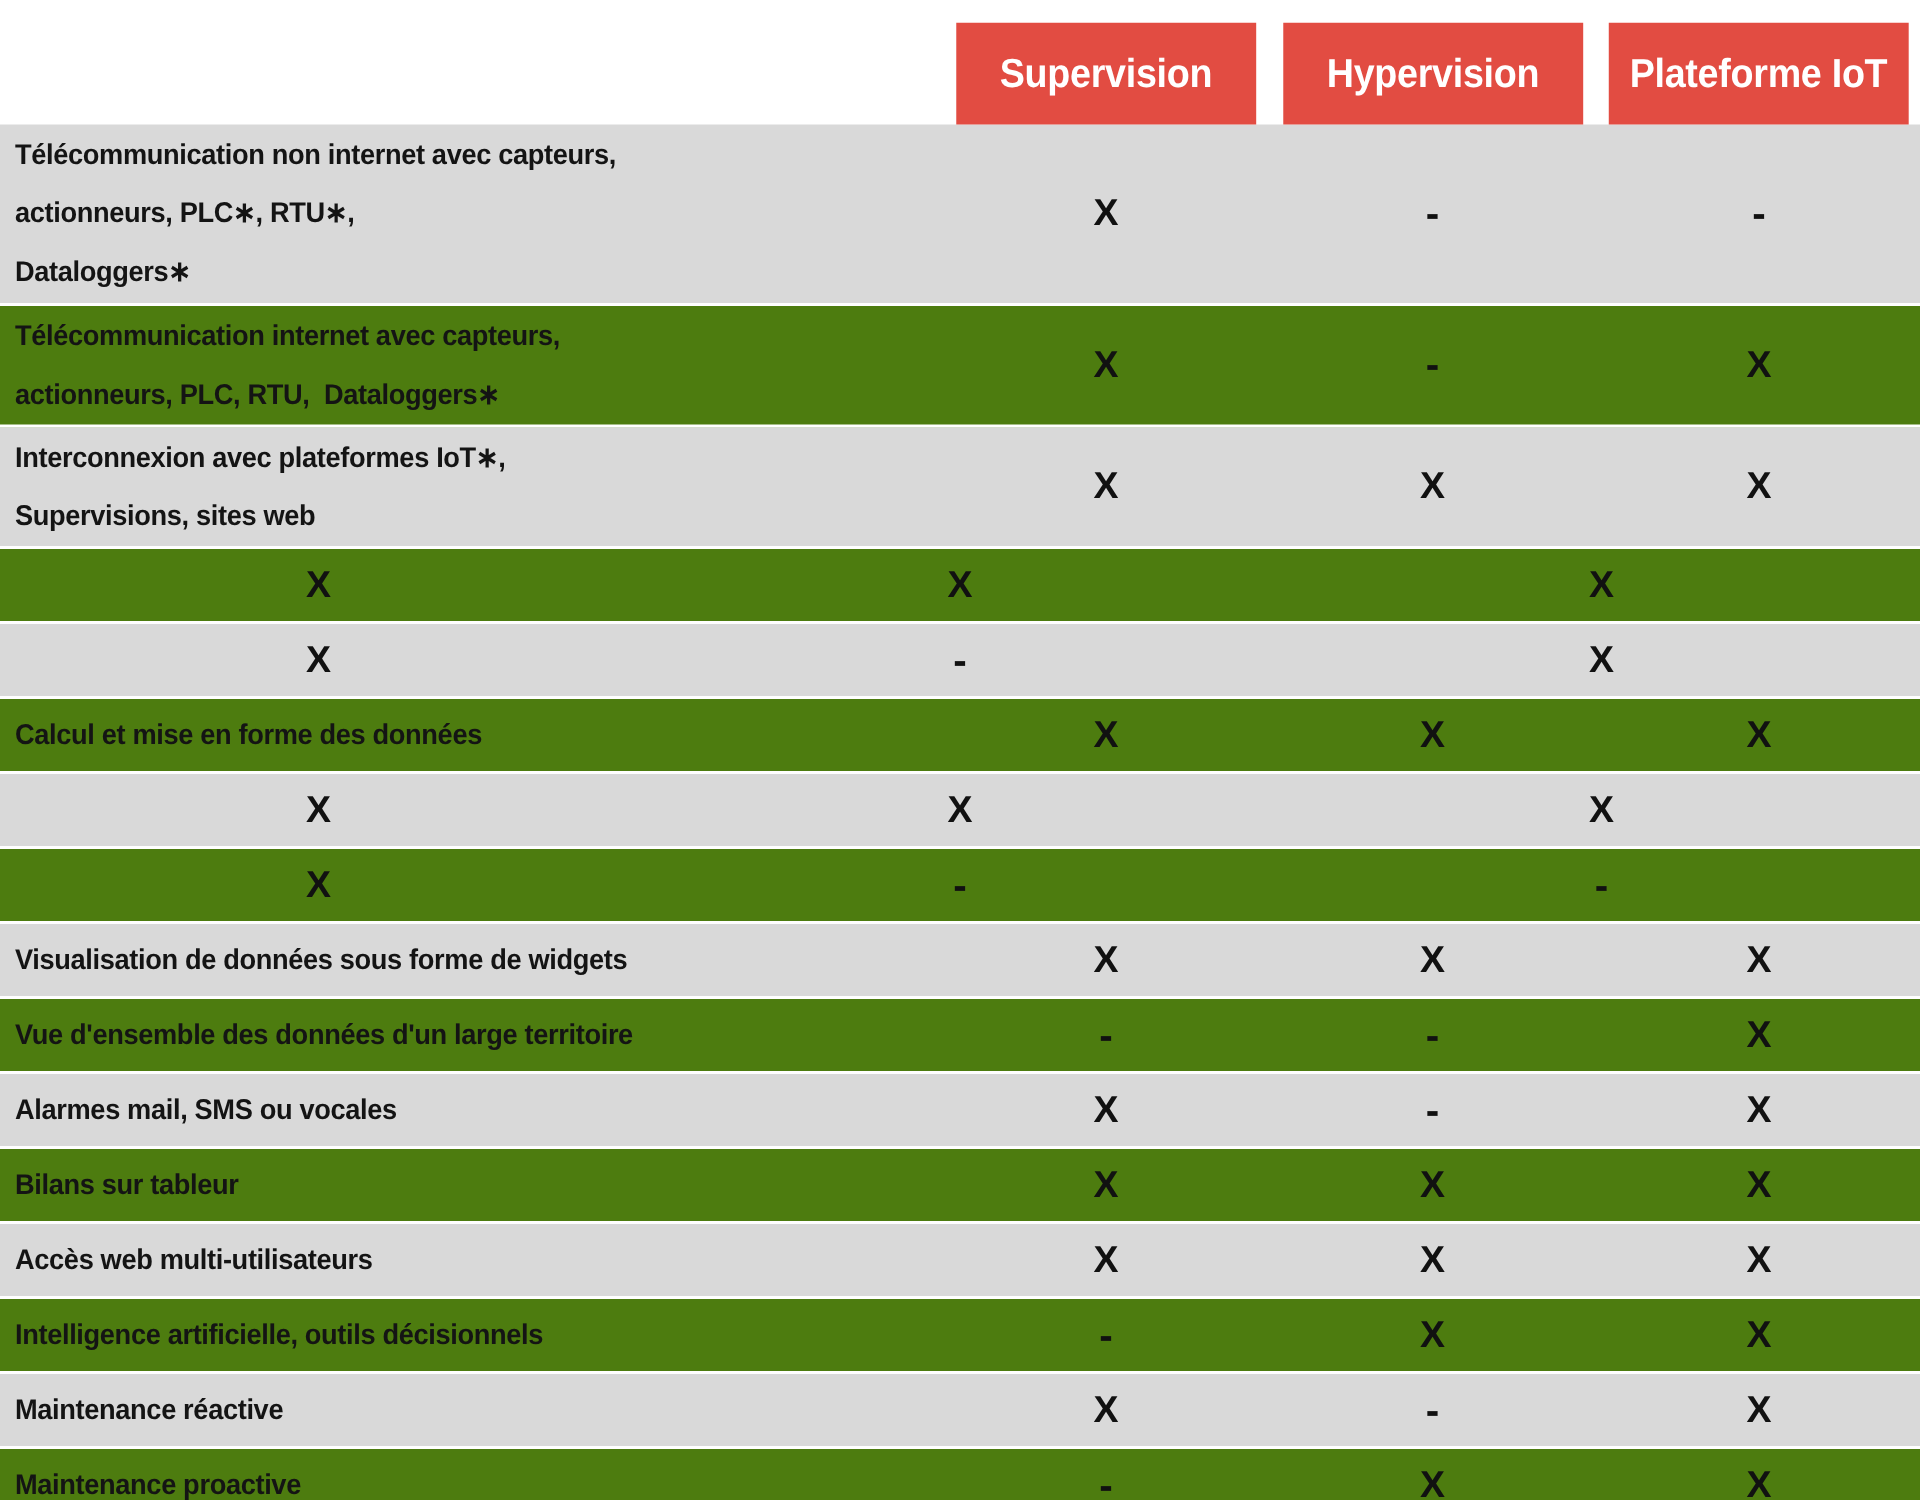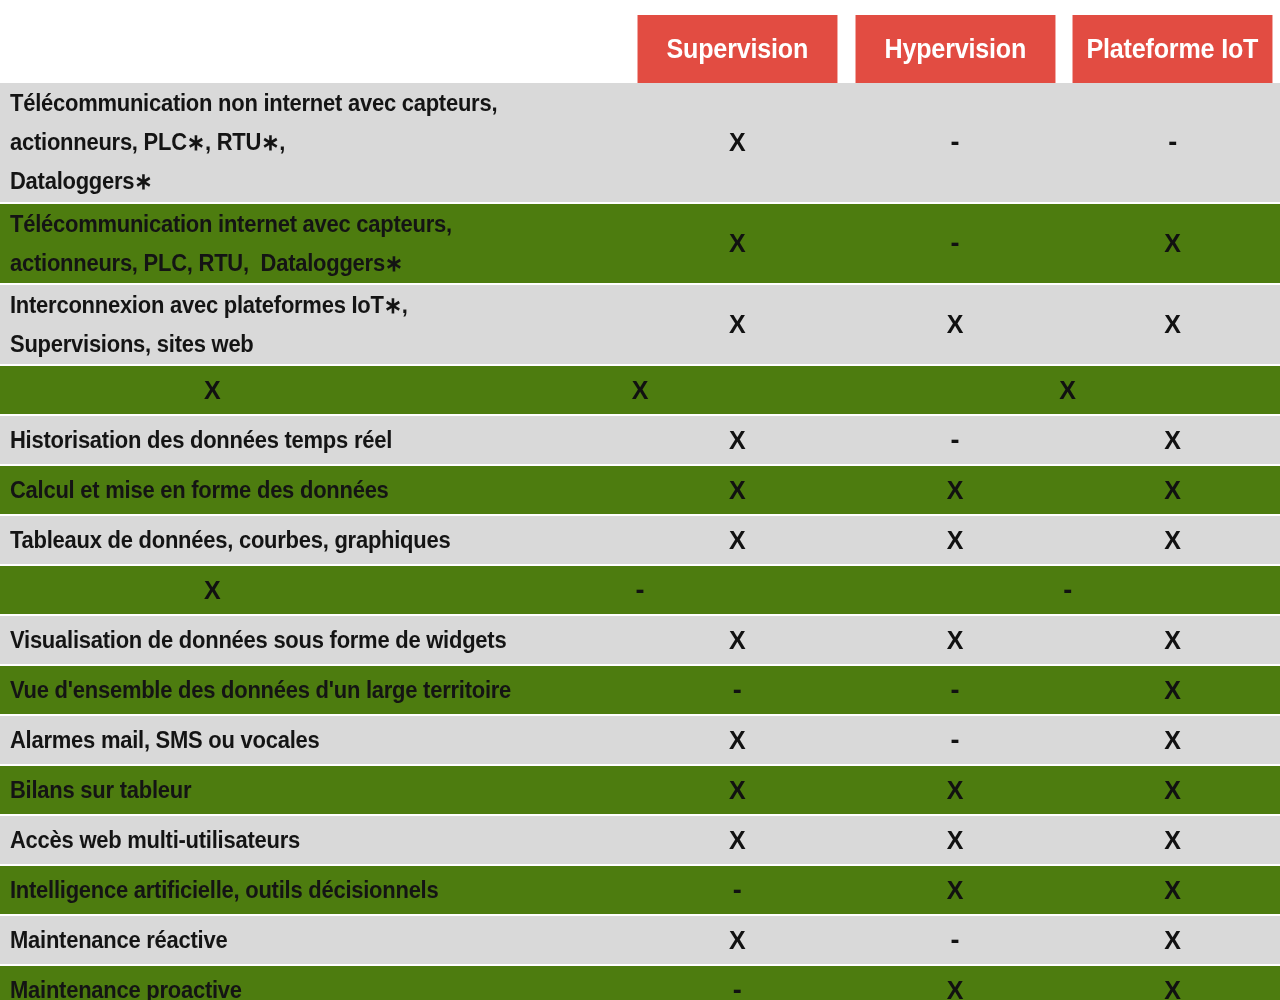--- a/index.html
+++ b/index.html
@@ -73,21 +73,21 @@
 
   .cell-label {
     width: 630px;
     flex: 0 0 630px;
     display: flex;
     flex-direction: column;
     justify-content: center;
     padding: 0 10px 0 10px;
     box-sizing: border-box;
     font-weight: bold;
-    font-size: 23px;
+    font-size: 19px;
     line-height: 39px;
     color: #141414;
     letter-spacing: -0.25px;
   }
   .cell-label .ln {
     display: block;
     white-space: pre;
     transform: scaleX(0.955);
     transform-origin: left center;
   }
@@ -167,43 +167,37 @@
         <div class="cell-mark">X</div>
       </div>
       <div class="trow plain h1">
         <div class="cell-mark">X</div>
         <div class="mark-sep"></div>
         <div class="cell-mark">X</div>
         <div class="mark-sep"></div>
         <div class="cell-mark">X</div>
       </div>
       <div class="trow shade h1">
-        <div class="cell-label">
-          <span class="ln">Historisation des données temps réel</span>
-        </div>
         <div class="cell-mark">X</div>
         <div class="mark-sep"></div>
         <div class="cell-mark dash">-</div>
         <div class="mark-sep"></div>
         <div class="cell-mark">X</div>
       </div>
       <div class="trow plain h1">
         <div class="cell-label">
           <span class="ln">Calcul et mise en forme des données</span>
         </div>
         <div class="cell-mark">X</div>
         <div class="mark-sep"></div>
         <div class="cell-mark">X</div>
         <div class="mark-sep"></div>
         <div class="cell-mark">X</div>
       </div>
       <div class="trow shade h1">
-        <div class="cell-label">
-          <span class="ln">Tableaux de données, courbes, graphiques</span>
-        </div>
         <div class="cell-mark">X</div>
         <div class="mark-sep"></div>
         <div class="cell-mark">X</div>
         <div class="mark-sep"></div>
         <div class="cell-mark">X</div>
       </div>
       <div class="trow plain h1">
         <div class="cell-mark">X</div>
         <div class="mark-sep"></div>
         <div class="cell-mark dash">-</div>

